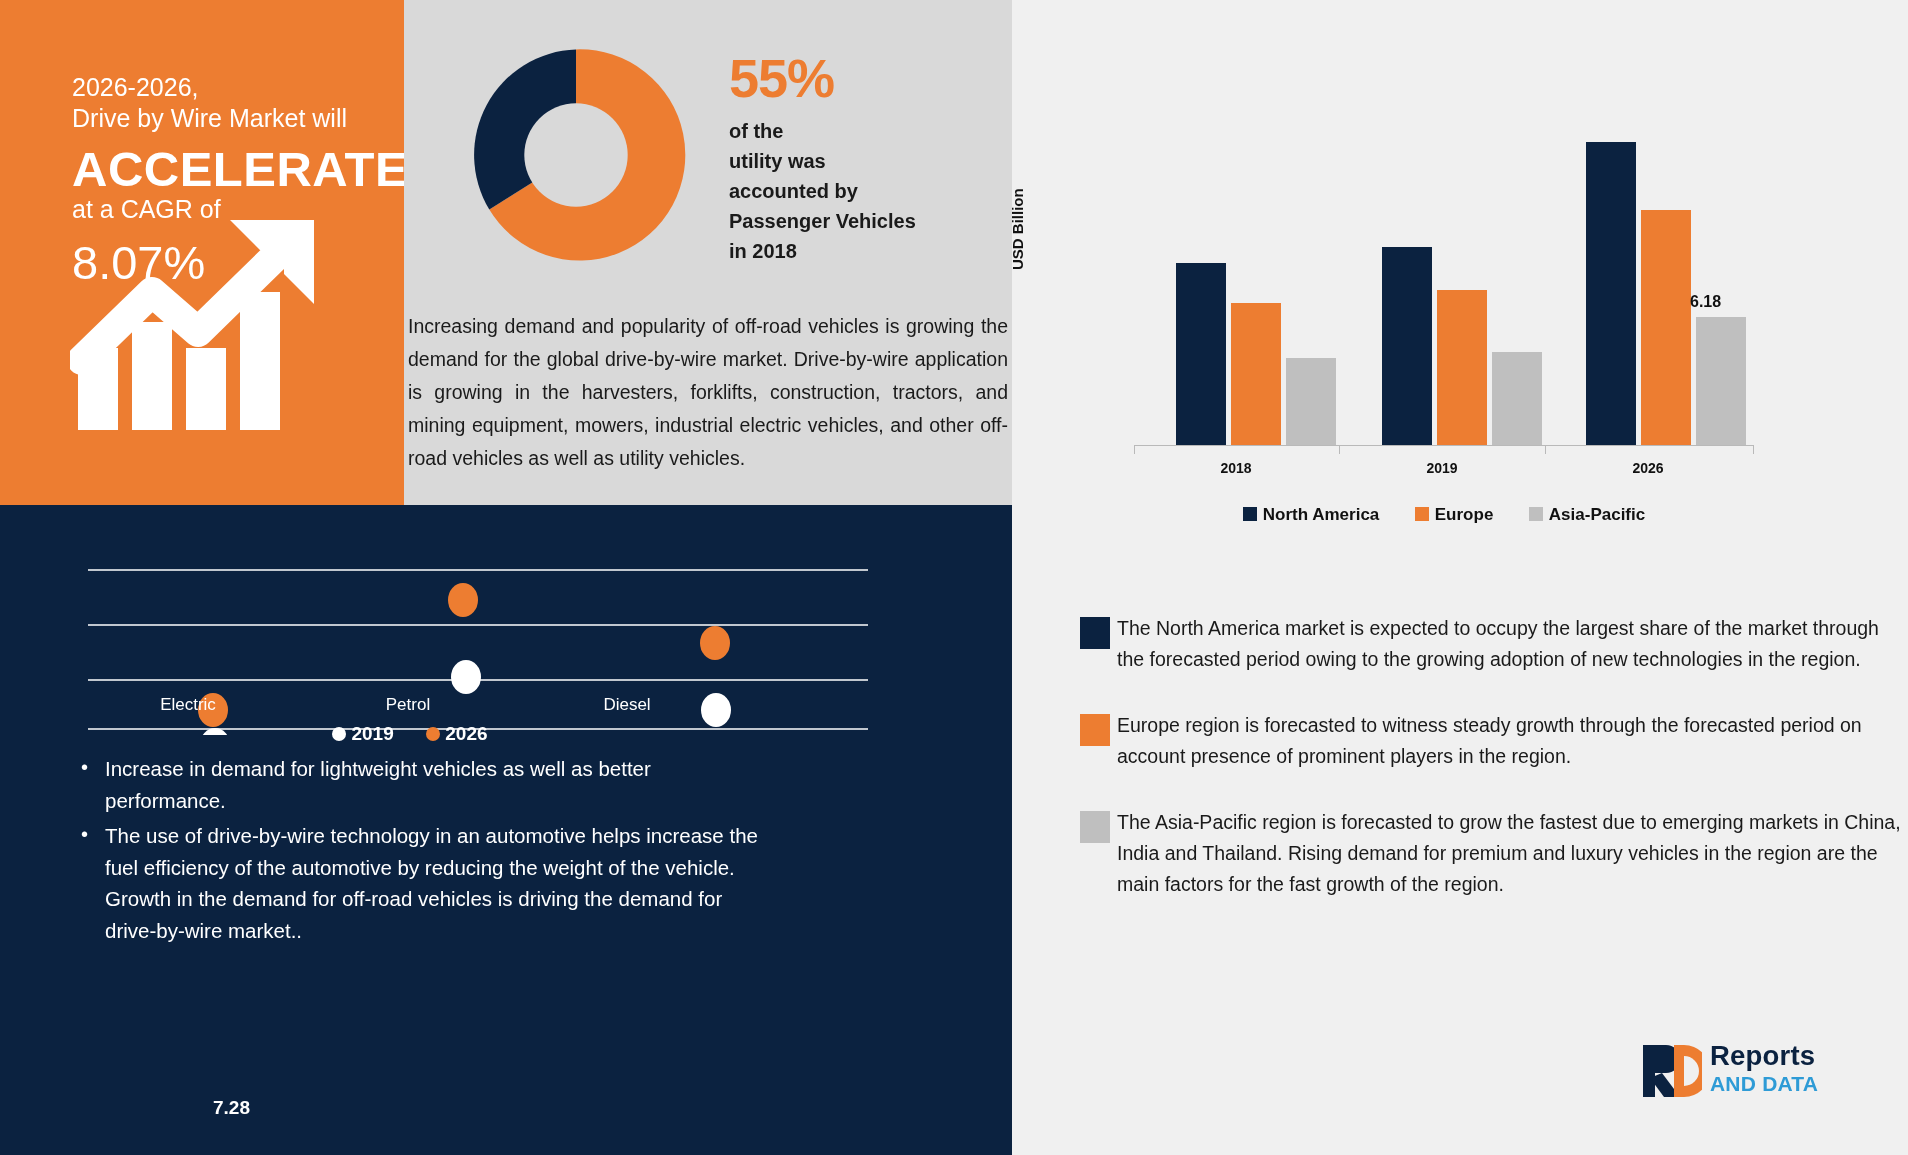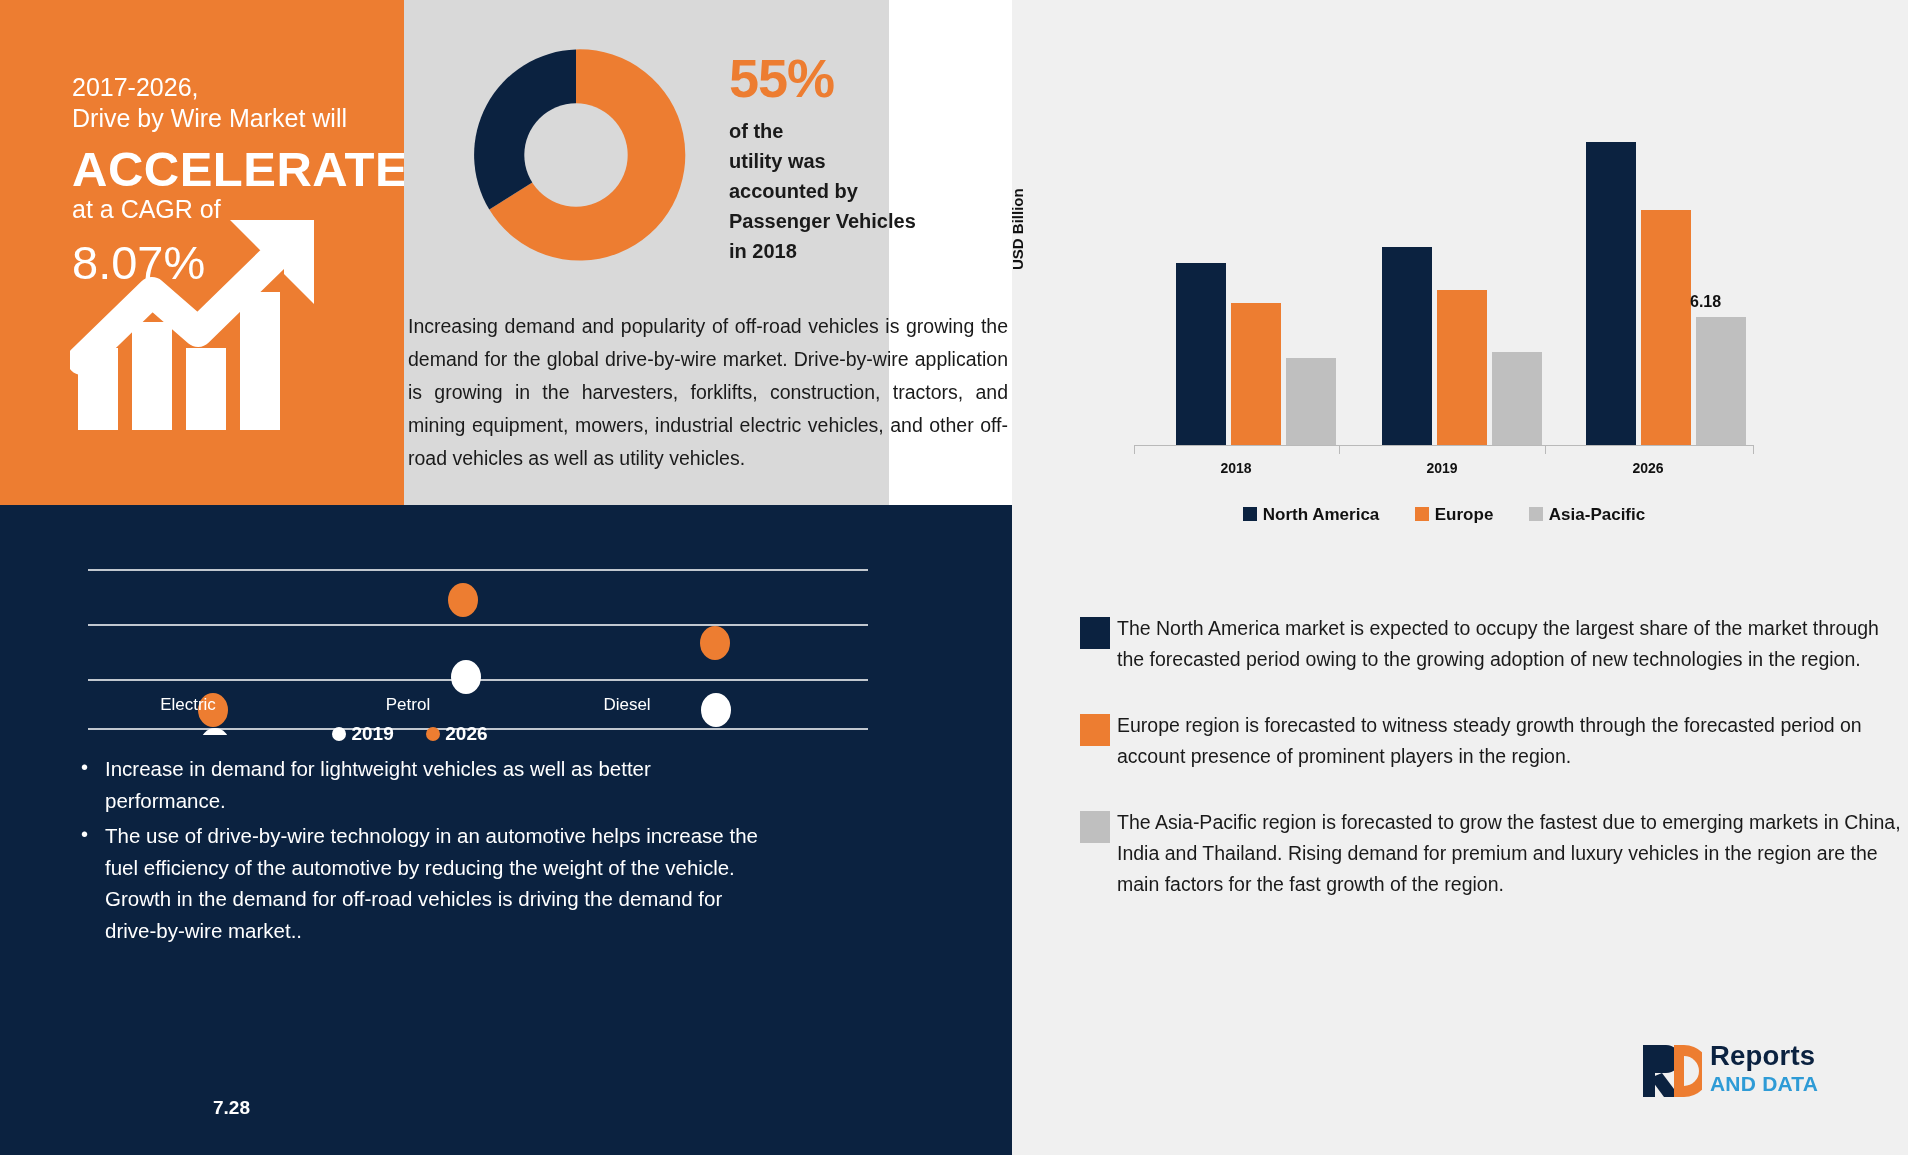--- a/index.html
+++ b/index.html
@@ -20,21 +20,21 @@
   .cagr-text { position:absolute; left:72px; top:72px; color:#ffffff; }
   .cagr-line1 { font-size:25px; line-height:31px; font-weight:400; }
   .cagr-line2 { font-size:25px; line-height:31px; font-weight:400; }
   .cagr-accelerate { font-size:49px; line-height:50px; font-weight:700; letter-spacing:0.5px; margin-top:10px;}
   .cagr-line4 { font-size:25px; line-height:31px; font-weight:400; }
   .cagr-value { font-size:47px; line-height:56px; font-weight:400; margin-top:10px;}
   .growth-icon { position:absolute; left:70px; top:200px; width:270px; height:230px; }
 
   
   .panel-donut {
-    position:absolute; left:404px; top:0; width:485px; height:505px;
+    position:absolute; left:404px; top:0; width:608px; height:505px;
     background:#D9D9D9;
   }
   .donut-wrap { position:absolute; left:62px; top:45px; width:220px; height:220px; }
   .pct-block { position:absolute; left:325px; top:48px; width:250px; }
   .pct-number { font-size:54px; font-weight:700; color:#ED7D31; line-height:60px; letter-spacing:-1px;}
   .pct-caption { font-size:20px; font-weight:700; color:#1a1a1a; line-height:30px; margin-top:8px;}
   .donut-para {
     position:absolute; left:0px; top:310px; width:608px; padding:0 4px 0 4px;
     font-size:19.5px; line-height:33px; color:#1a1a1a; text-align:justify;
     text-justify:inter-word;
@@ -90,21 +90,21 @@
   .brand-name { position:absolute; left:70px; top:-2px; font-size:27.5px; font-weight:700; color:#0B2240; letter-spacing:0.2px;}
   .brand-sub  { position:absolute; left:70px; top:30px; font-size:21px; font-weight:700; color:#2E9BD6; letter-spacing:0.2px;}
 </style>
 </head>
 <body>
 
 <div class="page">
 
   <div class="panel-cagr">
     <div class="cagr-text">
-      <div class="cagr-line1">2017-2026,</div>
+      <div class="cagr-line1">2026-2026,</div>
       <div class="cagr-line2">Drive by Wire Market will</div>
       <div class="cagr-accelerate">ACCELERATE</div>
       <div class="cagr-line4">at a CAGR of</div>
       <div class="cagr-value">8.07%</div>
     </div>
     <svg class="growth-icon" viewBox="0 0 270 230">
       <rect x="8" y="148" width="40" height="82" fill="#ffffff"></rect>
       <rect x="62" y="122" width="40" height="108" fill="#ffffff"></rect>
       <rect x="116" y="148" width="40" height="82" fill="#ffffff"></rect>
       <rect x="170" y="92" width="40" height="138" fill="#ffffff"></rect>

